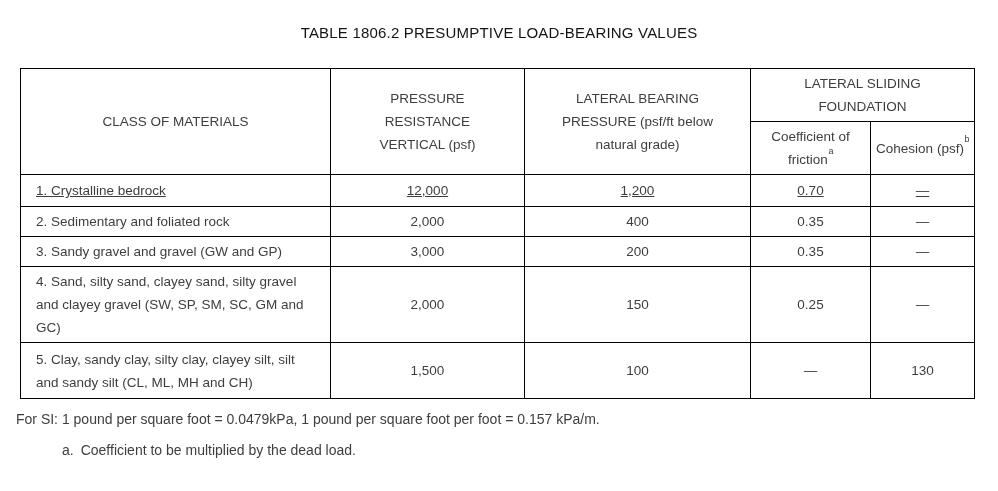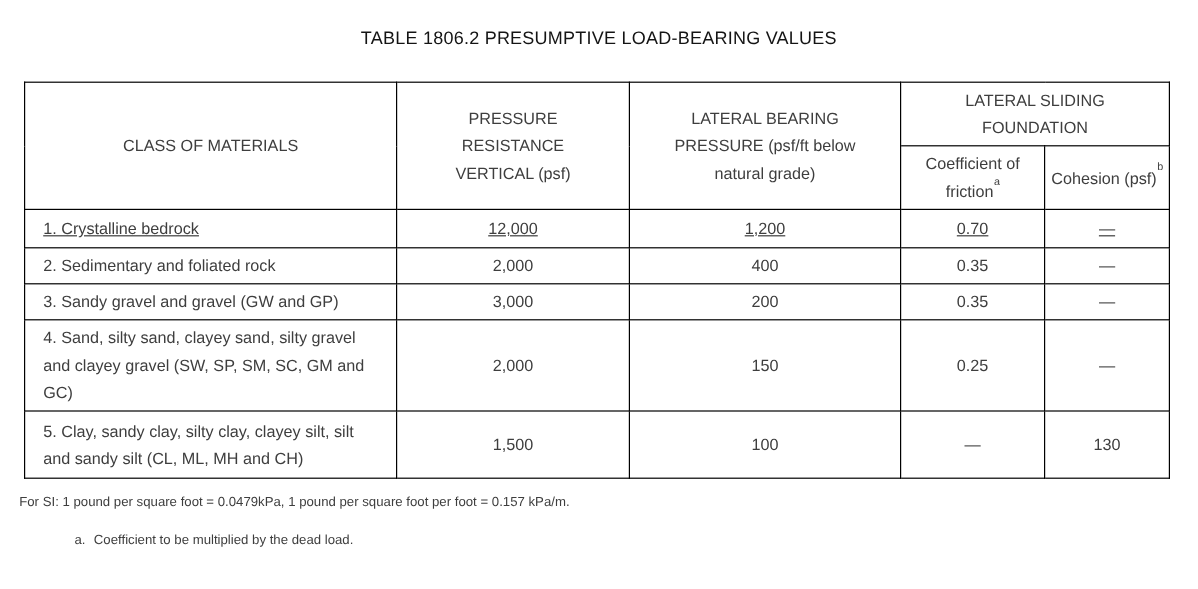--- a/index.html
+++ b/index.html
@@ -51,21 +51,21 @@
     padding: 3px 10px 3px 15px;
   }
   sup.fn-sup {
     font-size: 9px;
     line-height: 0;
     position: relative;
     top: -5px;
     left: 0.5px;
   }
   .footnotes {
-    font-size: 11px;
+    font-size: 14px;
     margin-top: 13px;
   }
   .si-note {
     margin-left: 16px;
     line-height: 15px;
   }
   .fn {
     margin-left: 62px;
     line-height: 15px;
   }

